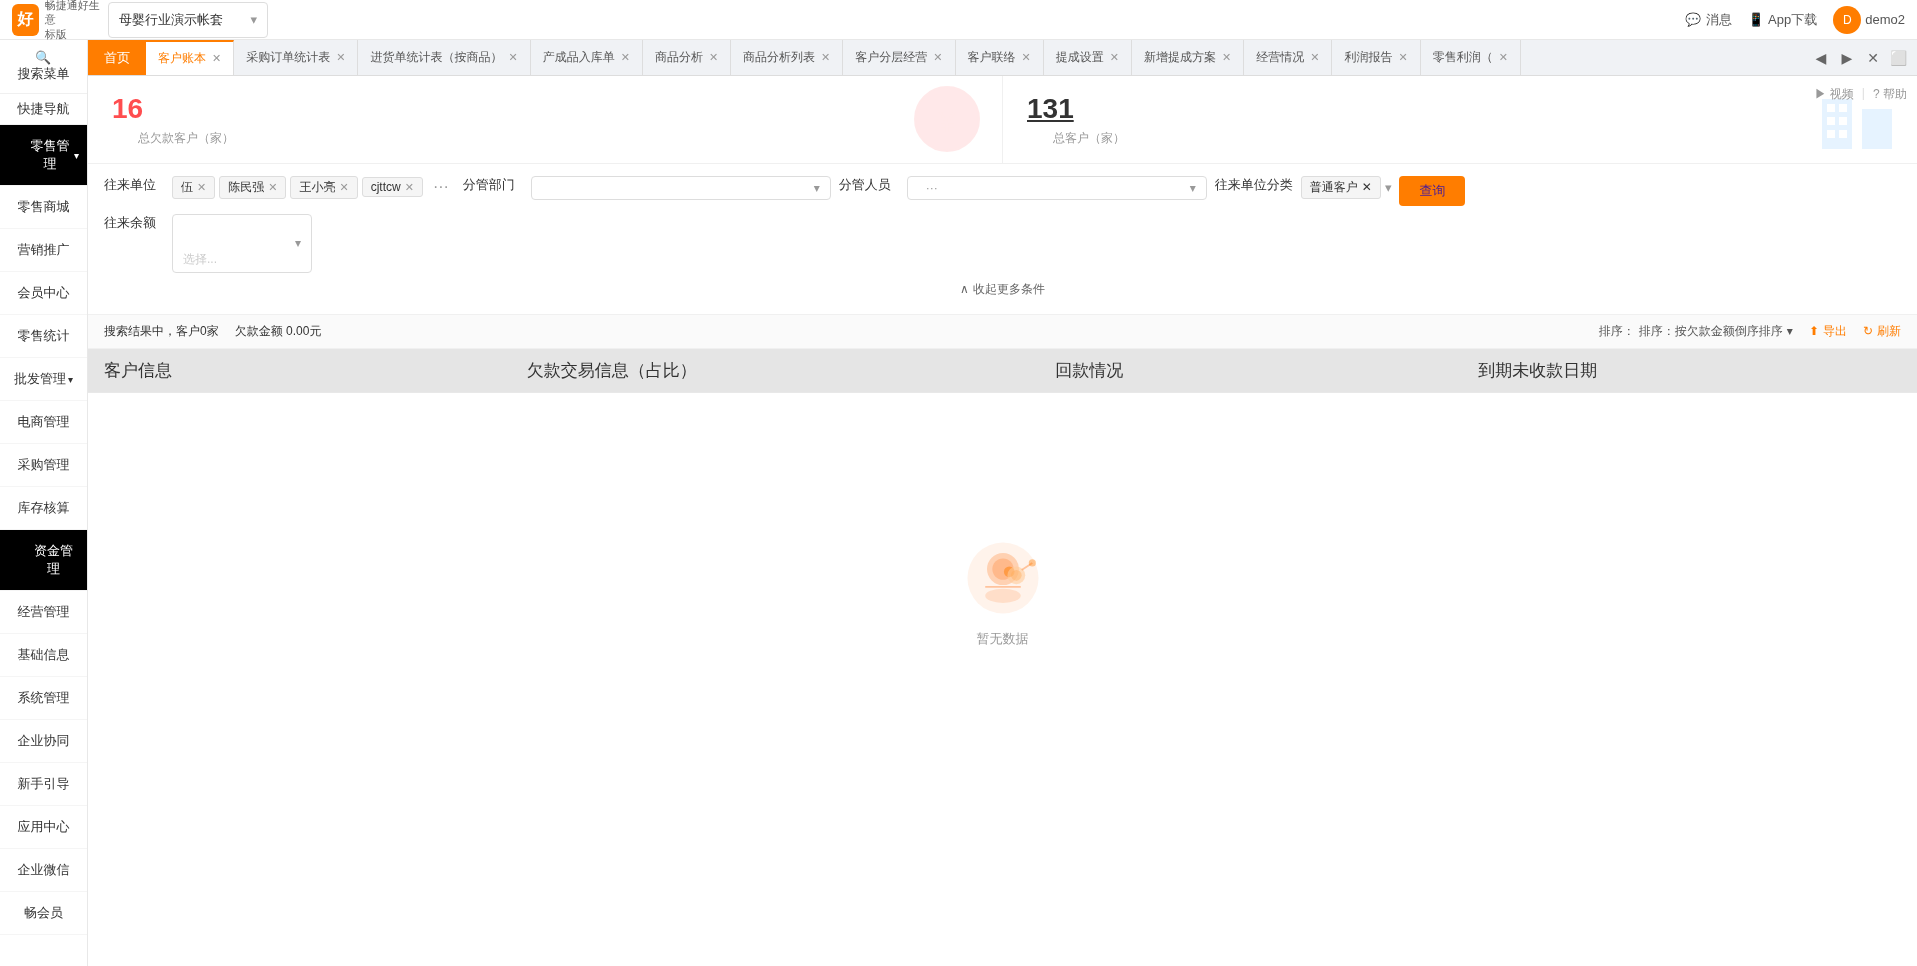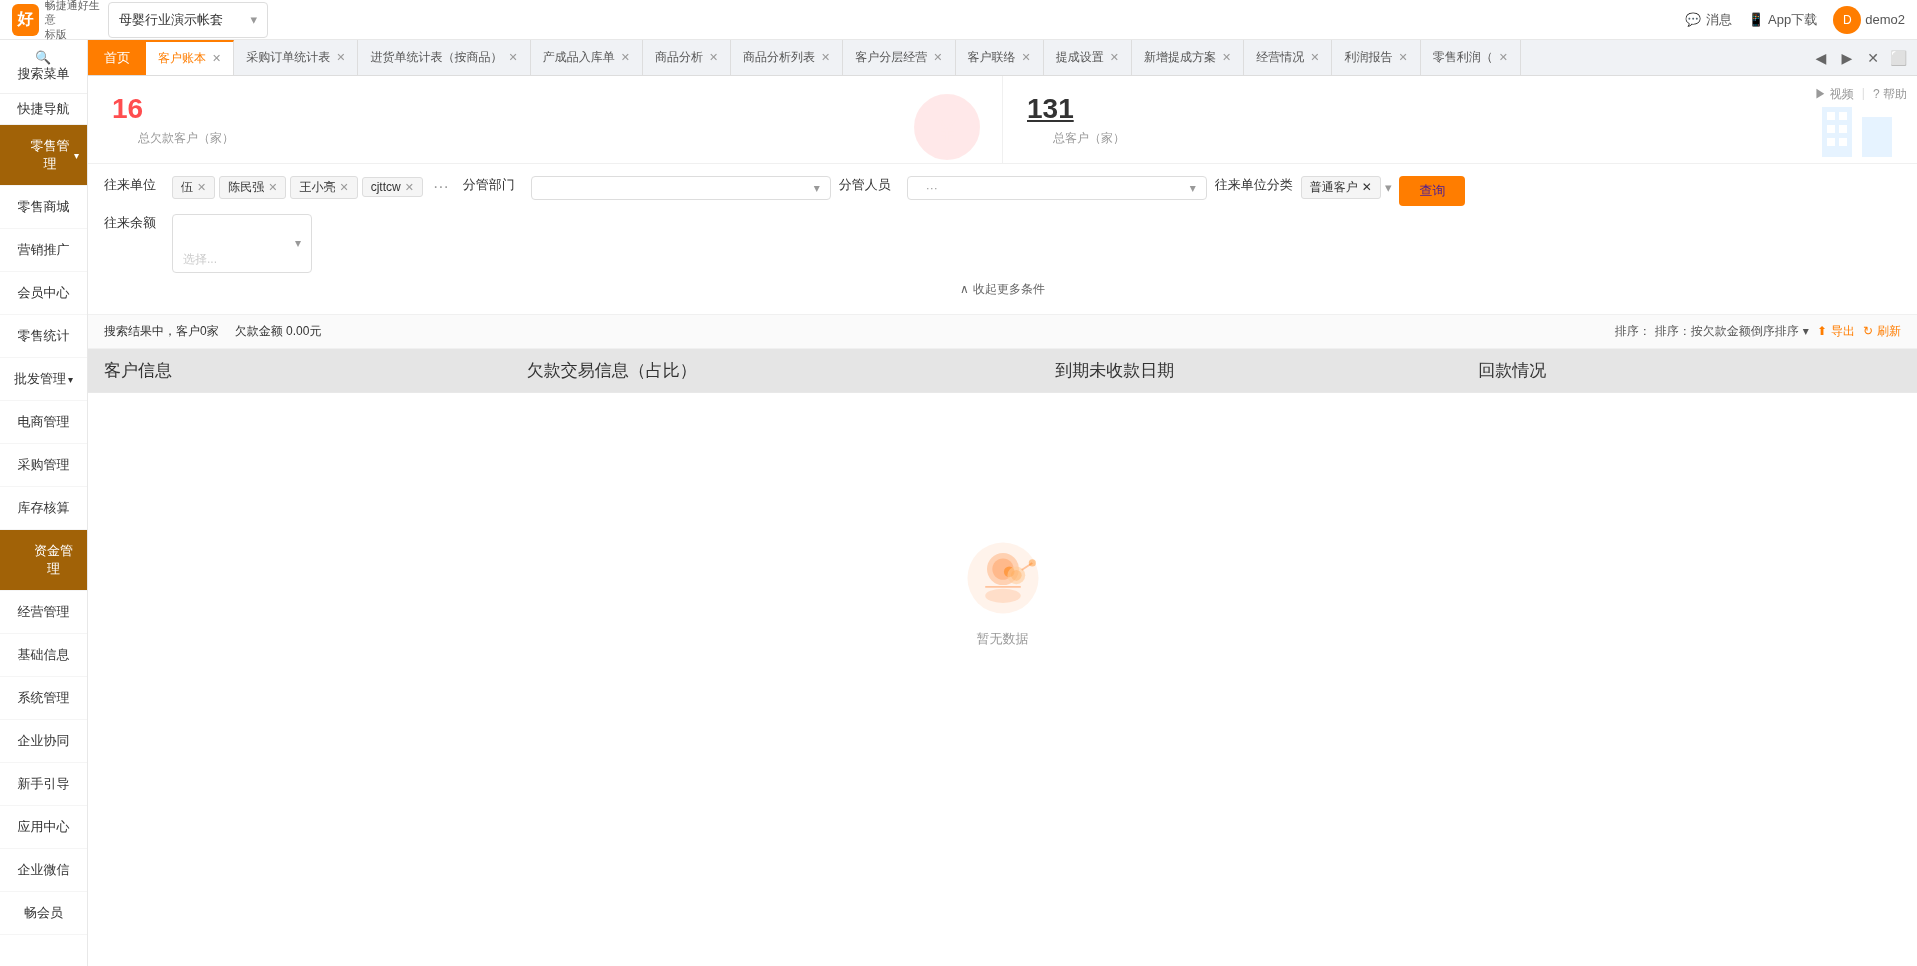--- a/index.html
+++ b/index.html
@@ -113,21 +113,21 @@
     }
     .sidebar-item {
       padding: 12px 8px;
       font-size: 13px;
       color: #333;
       text-align: center;
       cursor: pointer;
       border-bottom: 1px solid #f5f5f5;
     }
     .sidebar-item.active {
-      background: #a16207;
+      background: #000000;
       color: white;
       padding-left: 28px;
     }
     .sidebar-item.has-arrow {
       display: flex;
       align-items: center;
       justify-content: center;
       gap: 2px;
     }
 
@@ -203,21 +203,21 @@
       background: #fff;
       border-bottom: 1px solid #f0f0f0;
       padding: 0;
     }
     .stat-item {
       flex: 1;
       padding: 16px 24px;
       border-right: 1px solid #f0f0f0;
       position: relative;
       display: flex;
-      align-items: flex-start;
+      align-items: center;
       gap: 16px;
     }
     .stat-item:last-child {
       border-right: none;
     }
     .stat-values { display: flex; flex-direction: column; }
     .stat-number {
       font-size: 28px;
       font-weight: bold;
       line-height: 1.2;
@@ -346,21 +346,21 @@
       justify-content: space-between;
       padding: 8px 16px;
       background: #fafafa;
       border-bottom: 1px solid #f0f0f0;
       font-size: 12px;
     }
     .results-left { display: flex; gap: 16px; color: #333; }
     .results-right {
       display: flex;
       align-items: center;
-      gap: 8px;
+      gap: 16px;
       color: #555;
     }
     .sort-btn {
       display: flex;
       align-items: center;
       gap: 4px;
       cursor: pointer;
     }
     .action-btn {
       display: flex;
@@ -656,22 +656,22 @@
           <div class="action-btn">
             <span>↻</span>
             <span>刷新</span>
           </div>
         </div>
       </div>
 
       <div class="table-header">
         <div>客户信息</div>
         <div>欠款交易信息（占比）</div>
+        <div>回款情况</div>
         <div>到期未收款日期</div>
-        <div>回款情况</div>
       </div>
 
       <div class="table-body">
         <svg width="90" height="90" viewBox="0 0 90 90" class="empty-illustration">
           <circle cx="45" cy="45" r="40" fill="#ffe0cc" opacity="0.4"></circle>
           <circle cx="45" cy="35" r="18" fill="#ffb07a" opacity="0.5"></circle>
           <circle cx="45" cy="35" r="12" fill="#ff9550" opacity="0.4"></circle>
           <circle cx="52" cy="38" r="6" fill="#ff7d00" opacity="0.5"></circle>
           <ellipse cx="45" cy="65" rx="20" ry="8" fill="#ffb07a" opacity="0.3"></ellipse>
           <line x1="25" y1="55" x2="65" y2="55" stroke="#ff9550" stroke-width="2" opacity="0.5"></line>

